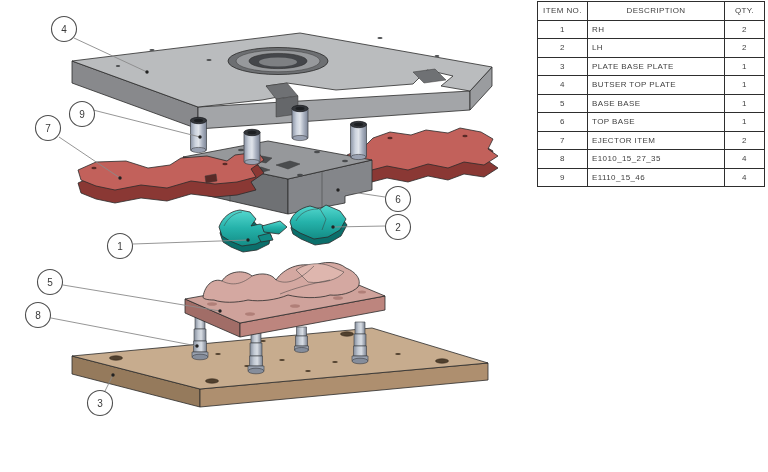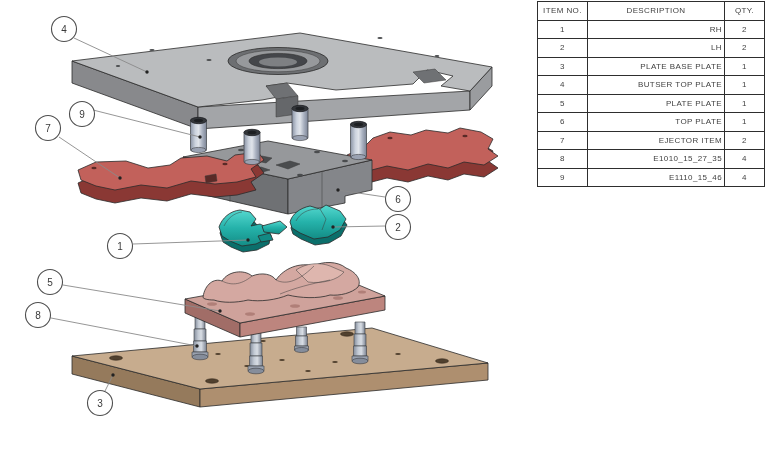--- a/index.html
+++ b/index.html
@@ -9,21 +9,21 @@
   svg *{vector-effect:non-scaling-stroke;}
   .part{stroke:#2b2b2b;stroke-width:0.8;stroke-linejoin:round;}
   .detail{stroke:#3a3a3a;stroke-width:0.5;}
   .leader{stroke:#8a8a8a;stroke-width:0.9;fill:none;}
   .balloon-circle{fill:#ffffff;stroke:#4f4f4f;stroke-width:1.1;}
   .balloon-text{font:10px "Liberation Sans",sans-serif;fill:#3a3a3a;text-anchor:middle;}
   .bom{position:absolute;left:537px;top:1px;width:227px;border-collapse:collapse;
        table-layout:fixed;font:8px "Liberation Sans",sans-serif;color:#3f3f3f;}
   .bom td{border:1px solid #2e2e2e;height:17.5px;text-align:center;padding:0 2px;
           letter-spacing:0.4px;overflow:hidden;white-space:nowrap;}
-  .bom td.desc{text-align:right;padding-left:4px;}
+  .bom td.desc{text-align:left;padding-left:4px;}
   .bom col.c-item{width:50px;} .bom col.c-desc{width:137px;} .bom col.c-qty{width:40px;}
 </style>
 </head>
 <body>
 
 <div class="sheet">
 
 <svg width="537" height="472" viewBox="0 0 537 472">
   <defs>
     <linearGradient id="gradBushing" x1="0" y1="0" x2="1" y2="0">
@@ -285,26 +285,26 @@
     <td class="desc">PLATE BASE PLATE</td>
     <td>1</td>
   </tr>
   <tr>
     <td>4</td>
     <td class="desc">BUTSER TOP PLATE</td>
     <td>1</td>
   </tr>
   <tr>
     <td>5</td>
-    <td class="desc">PLATE PLATE</td>
+    <td class="desc">BASE BASE</td>
     <td>1</td>
   </tr>
   <tr>
     <td>6</td>
-    <td class="desc">TOP PLATE</td>
+    <td class="desc">TOP BASE</td>
     <td>1</td>
   </tr>
   <tr>
     <td>7</td>
     <td class="desc">EJECTOR ITEM</td>
     <td>2</td>
   </tr>
   <tr>
     <td>8</td>
     <td class="desc">E1010_15_27_35</td>

